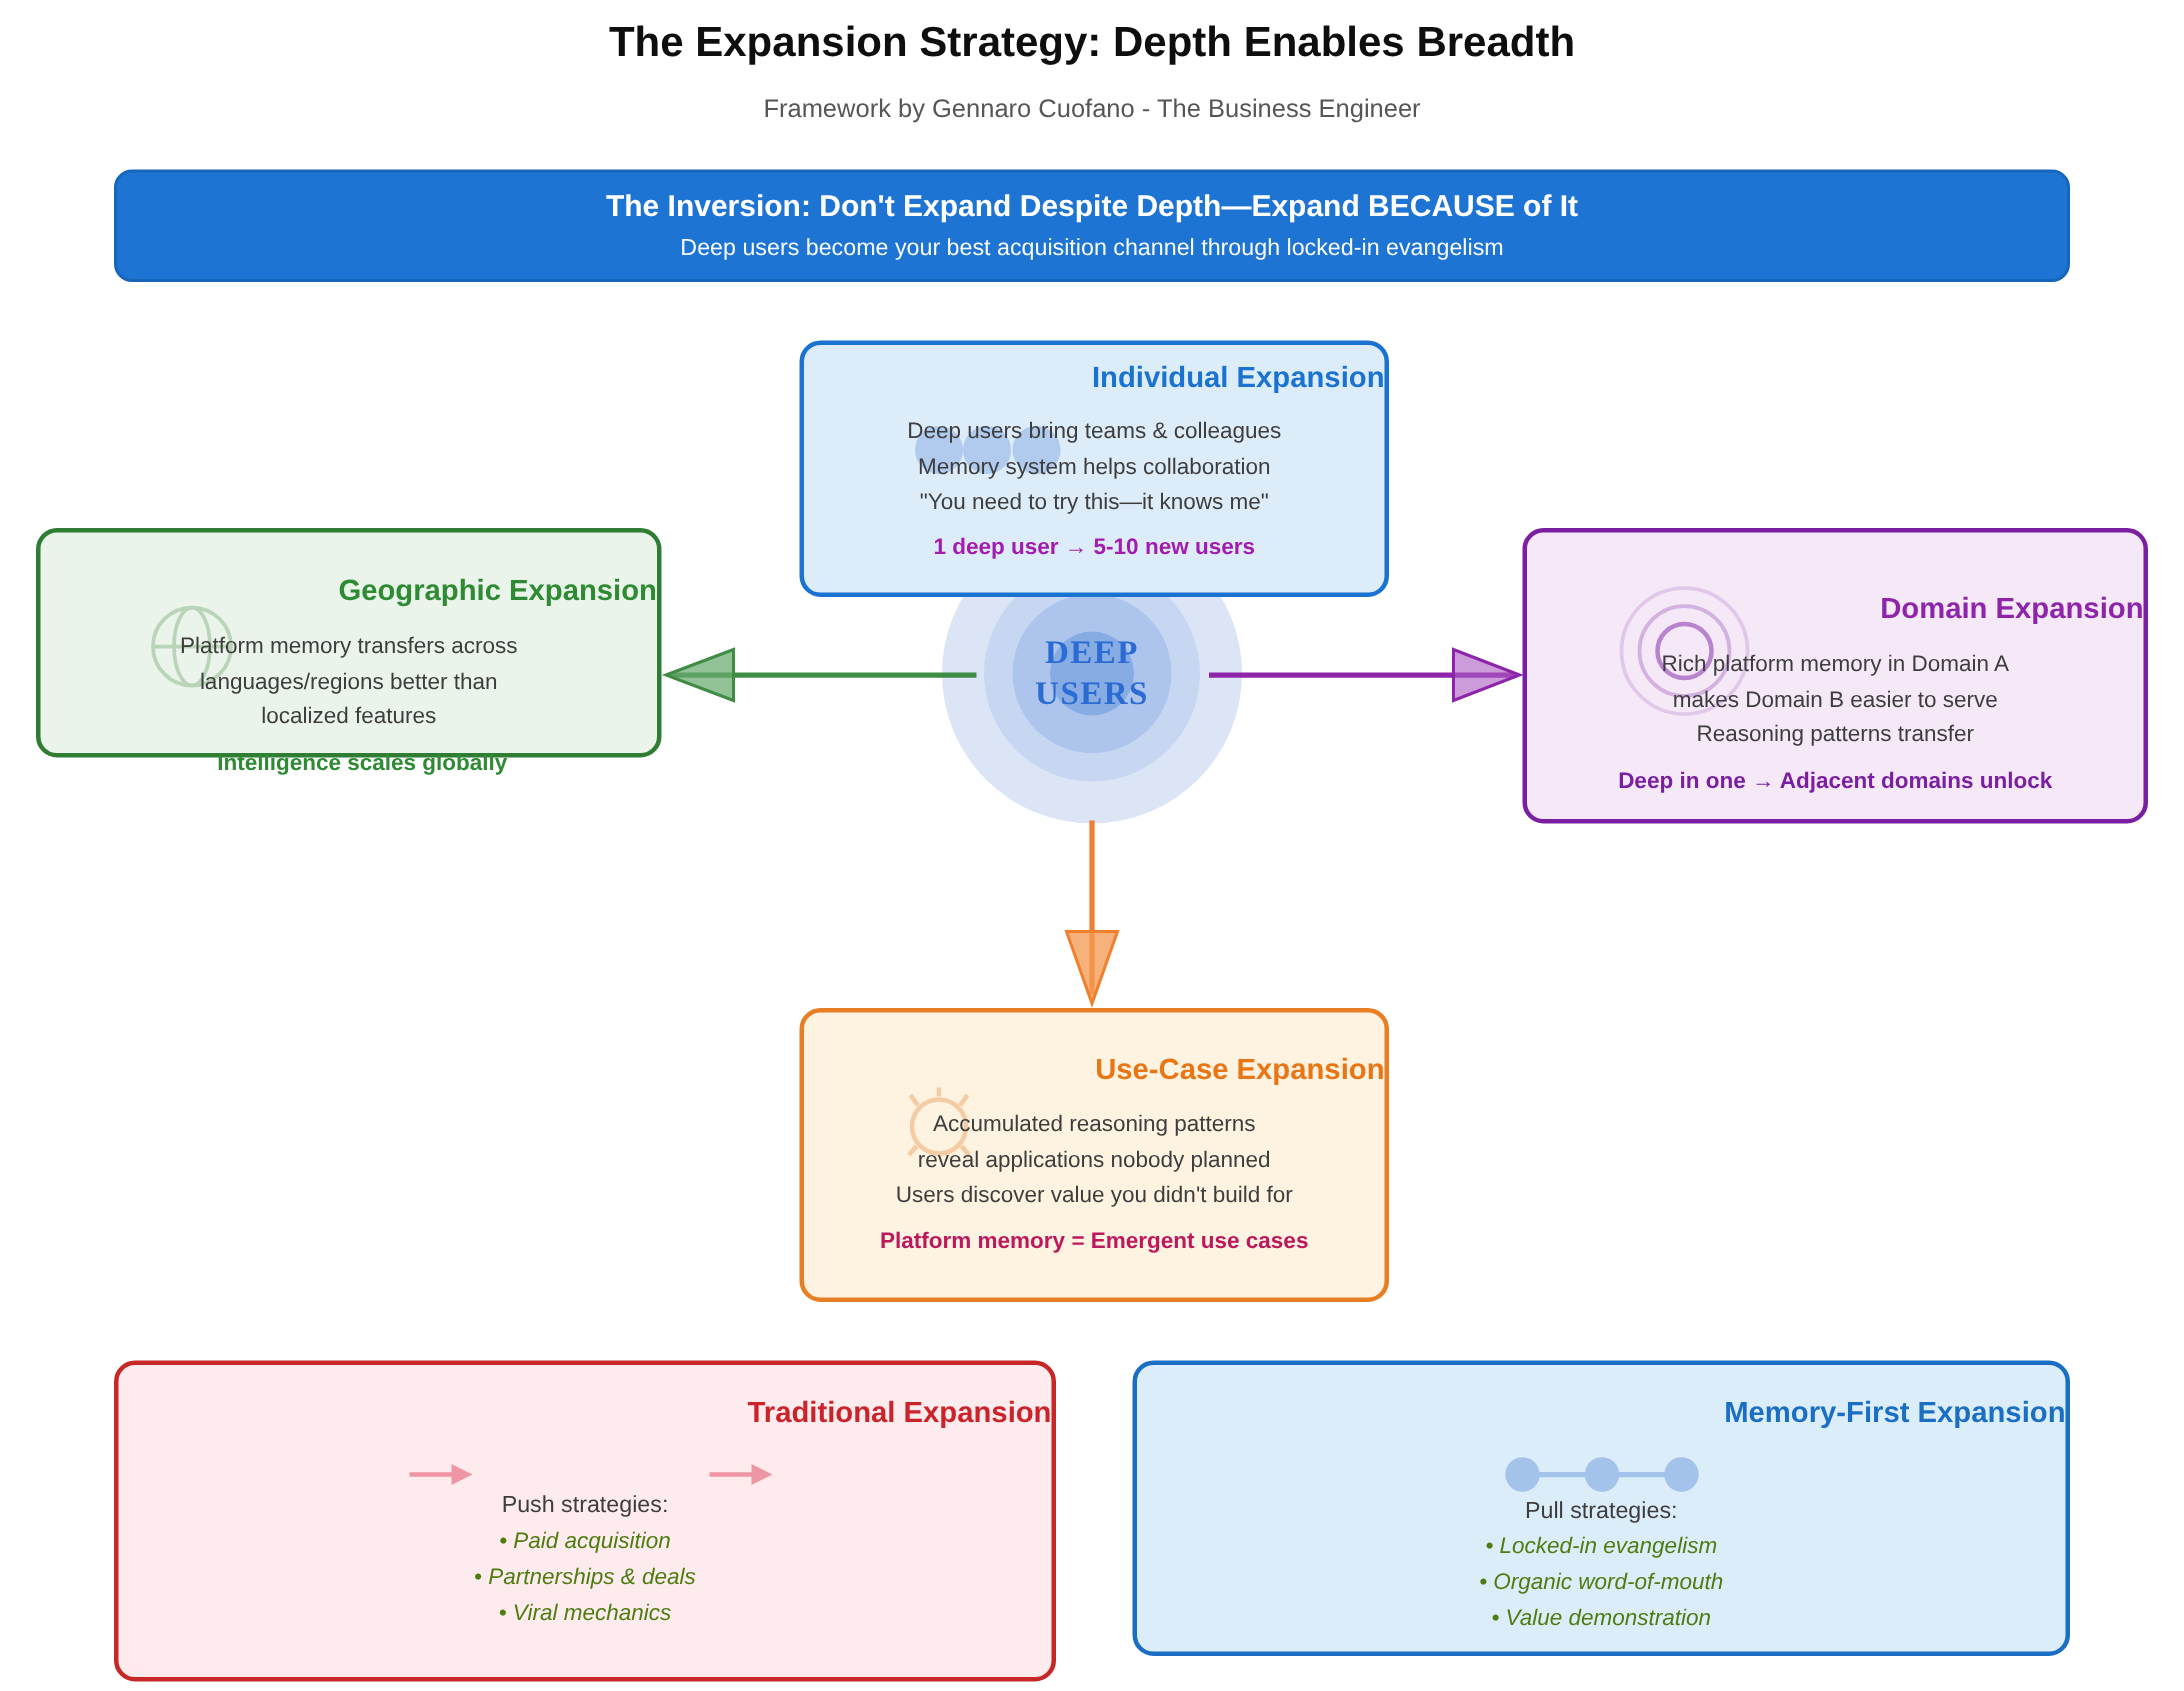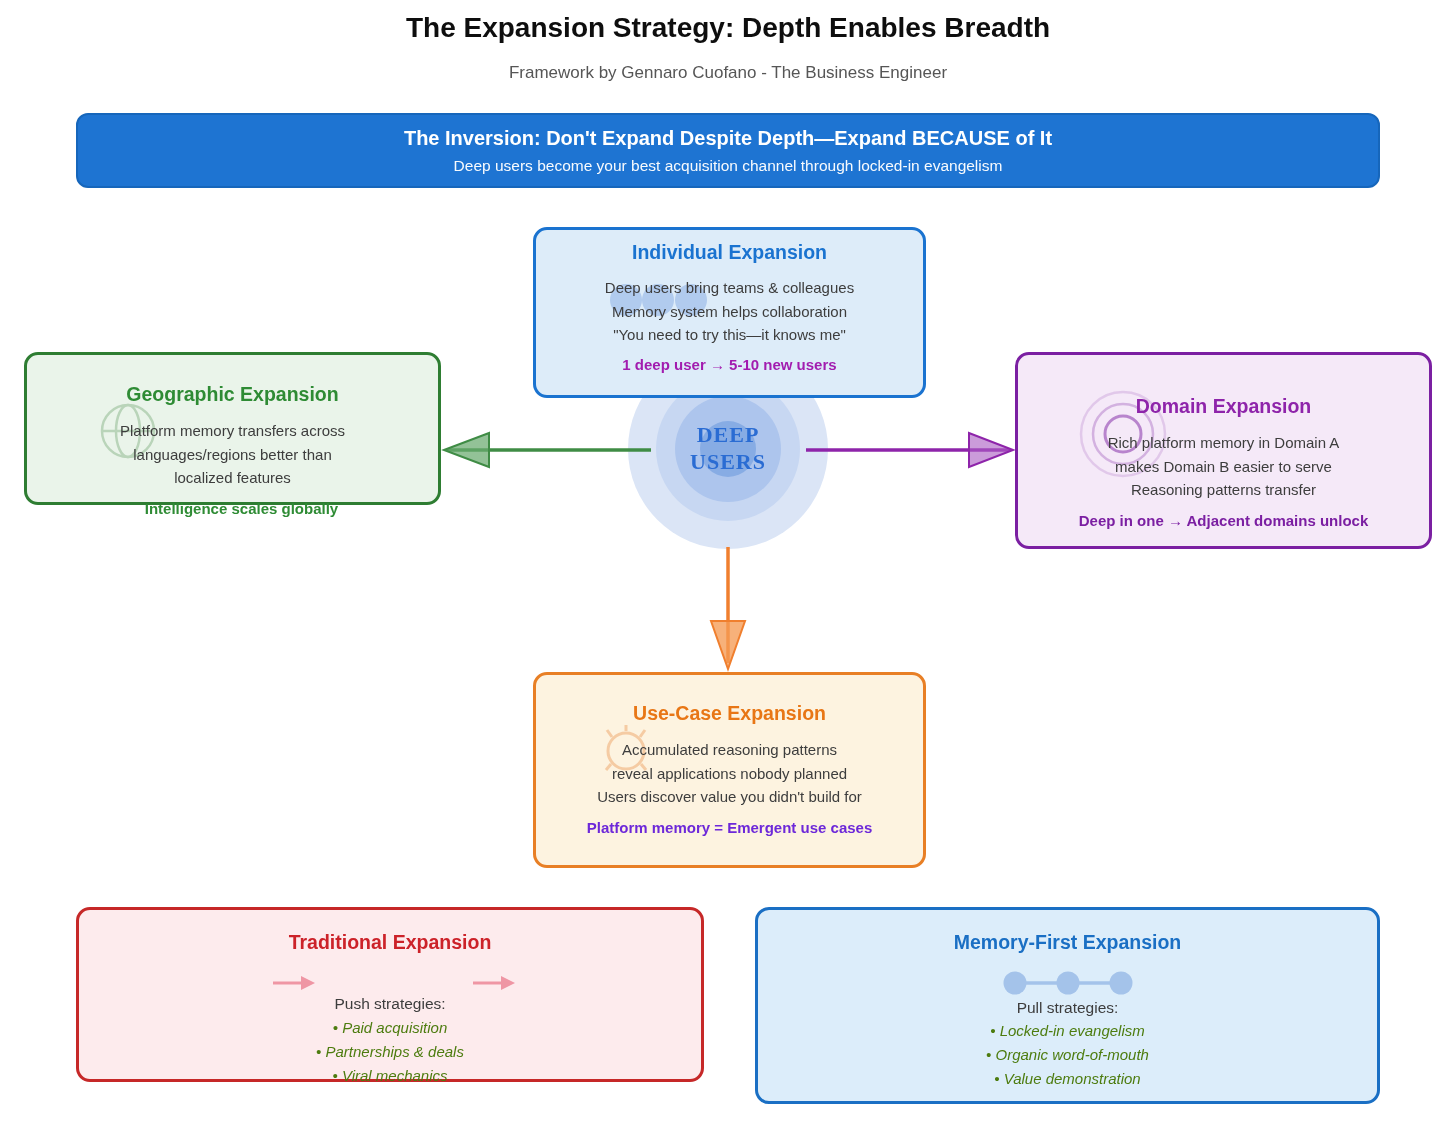--- a/index.html
+++ b/index.html
@@ -36,21 +36,21 @@
     line-height:27px; letter-spacing:1px;
   }
   .hub-label span { display:block;font-family:Liberation Serif, serif; }
   
   .arrows { position:absolute; left:0; top:0; z-index:1; pointer-events:none; }
   
   .card {
     position:absolute; box-sizing:border-box; border-style:solid; border-width:3px;
     border-radius:14px; text-align:center; z-index:2;
   }
-  .card-title { font-weight:bold; font-size:19.5px; position:relative; z-index:2; }
+  .card-title { font-weight:bold; font-size:19.5px; position:relative; z-index:2;text-align:right; }
   .card .line { font-size:15px; color:#3d3d3d; line-height:23.5px; position:relative; z-index:2; }
   .card .highlight { font-weight:bold; font-size:15px; position:relative; z-index:2; }
   .card .lead { font-size:15.5px; color:#3d3d3d; position:relative; z-index:2; }
   .card .bullet { font-size:15px; color:#4d7c0f; line-height:24px; position:relative; z-index:2;font-style:italic; }
   .card-icon { position:absolute; z-index:1; pointer-events:none; }
 
   #card-individual { left:533px; top:227px; width:393px; height:171px; background:#ddecf9; border-color:#1a73d0; }
   #card-individual .card-title { margin-top:11px; color:#1a73d0; }
   #card-individual .lines { margin-top:12px; }
   #card-individual .highlight { margin-top:9px; color:#a21caf; }
@@ -61,23 +61,23 @@
   #card-geographic .highlight { margin-top:10px; color:#2e8b34;padding-left:18px; }
 
   #card-domain { left:1015px; top:352px; width:417px; height:197px; background:#f5e9f8; border-color:#7b1fa2; }
   #card-domain .card-title { margin-top:40px; color:#8e24aa; }
   #card-domain .lines { margin-top:13px; }
   #card-domain .highlight { margin-top:10px; color:#7b1fa2; }
 
   #card-usecase { left:533px; top:672px; width:393px; height:196px; background:#fdf3e0; border-color:#e87f25; }
   #card-usecase .card-title { margin-top:27px; color:#e87615; }
   #card-usecase .lines { margin-top:13px; }
-  #card-usecase .highlight { margin-top:10px; color:#6d28d9; }
-
-  #card-traditional { left:76px; top:907px; width:628px; height:175px; background:#fdebed; border-color:#c62828; }
+  #card-usecase .highlight { margin-top:10px; color:#be185d; }
+
+  #card-traditional { left:76px; top:907px; width:628px; height:214px; background:#fdebed; border-color:#c62828; }
   #card-traditional .card-title { margin-top:21px; color:#cc2229; }
   #card-traditional .lead { margin-top:41px; }
   #card-traditional .bullets { margin-top:3px; }
 
   #card-memory { left:755px; top:907px; width:625px; height:197px; background:#dcedfa; border-color:#1a6fc4; }
   #card-memory .card-title { margin-top:21px; color:#1a6fc4; }
   #card-memory .chain { display:block; margin:16px auto 0 auto; }
   #card-memory .lead { margin-top:3px; }
   #card-memory .bullets { margin-top:2px; }
 </style>

